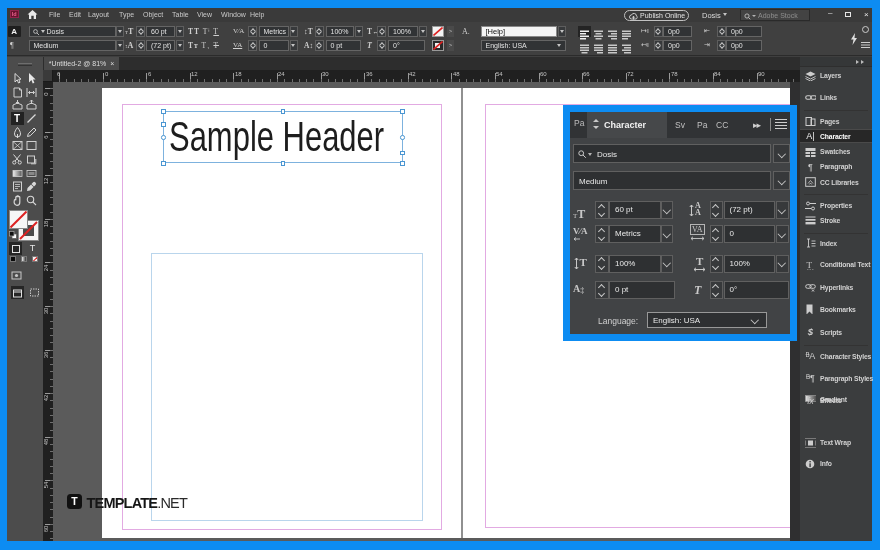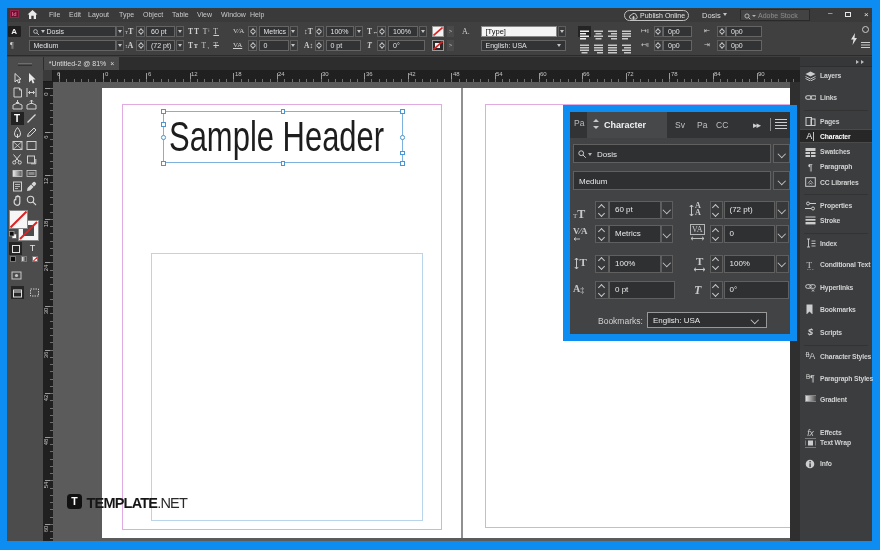--- a/index.html
+++ b/index.html
@@ -187,21 +187,21 @@
   <div class="abs r1" style="left:440px;width:7px;background:#4a4a4a;color:#bbb;font-size:6px;text-align:center;line-height:11px;">˃</div>
   <div class="abs r2" style="left:425px;width:12px;background:#2a2a2a;border:1px solid #999;box-sizing:border-box;">
       <div style="position:absolute;left:2px;top:2px;width:5px;height:4.5px;background:#f0f0f0;"></div>
       <svg width="10" height="9" style="position:absolute;left:0;top:0;">
         <line x1="0.5" y1="8.5" x2="9.5" y2="0.5" stroke="#d22" stroke-width="1.6"></line>
       </svg>
     </div>
   <div class="abs r2" style="left:440px;width:7px;background:#4a4a4a;color:#bbb;font-size:6px;text-align:center;line-height:11px;">˃</div>
 
   <div class="cicon r1" style="left:455px;line-height:11px;font-size:8px;">A.</div>
-  <div class="abs r1" style="left:473.5px;width:76.5px;background:#f4f4f4;border:1px solid #888;box-sizing:border-box;color:#111;font-size:7.5px;line-height:9px;padding-left:4px;">[Type]</div>
+  <div class="abs r1" style="left:473.5px;width:76.5px;background:#f4f4f4;border:1px solid #888;box-sizing:border-box;color:#111;font-size:7.5px;line-height:9px;padding-left:4px;">[Help]</div>
   <div class="dd r1" style="left:551px;height:11px;">
       <i class="dch"></i>
     </div>
   <div class="f r2" style="left:473.5px;width:85.5px;">English: USA<i class="dch" style="left:auto;right:4px;"></i></div>
 
   <div class="abs r1" style="left:571px;width:13px;background:#242424;"><svg width="13" height="11">
         <g fill="#f0f0f0">
           <rect x="2" y="1.5" width="9" height="1.5"></rect>
           <rect x="2" y="4" width="6" height="1.5"></rect>
           <rect x="2" y="6.5" width="9" height="1.5"></rect>
@@ -607,21 +607,21 @@
         <defs>
           <linearGradient id="gr2" x1="0" y1="0" x2="1" y2="0">
             <stop offset="0" stop-color="#e8e8e8"></stop>
             <stop offset="1" stop-color="#444"></stop>
           </linearGradient>
         </defs>
         <rect x="0.5" y="1.5" width="11" height="6" fill="url(#gr2)" stroke="#999" stroke-width="0.7"></rect>
       </svg>
       <span class="dlabel">Gradient</span>
     </div>
-  <div class="drow" style="top:368px;">
+  <div class="drow" style="top:336px;">
       <span class="dicon" style="font-size:8.5px;font-style:italic;">fx</span>
       <span class="dlabel">Effects</span>
     </div>
   <div class="drow" style="top:378px;">
       <svg class="dicon" width="11" height="10">
         <rect x="3" y="2.5" width="5" height="5" fill="#cdcdcd"></rect>
         <g stroke="#8a8a8a" stroke-width="0.8">
           <line x1="0" y1="0.5" x2="11" y2="0.5"></line>
           <line x1="0" y1="9.5" x2="11" y2="9.5"></line>
           <line x1="0.5" y1="2.5" x2="0.5" y2="7.5"></line>
@@ -755,18 +755,18 @@
       <i class="td" style="bottom:2.5px;"></i>
     </div>
   <div class="pf pv" style="left:39px;top:169px;width:65.5px;">0 pt</div>
   <div class="picon" style="left:124px;top:171px;font-size:12px;font-style:italic;"><b>T</b></div>
   <div class="pspin" style="left:140px;top:169px;width:12.5px;">
       <i class="tu" style="top:2.5px;"></i>
       <i class="td" style="bottom:2.5px;"></i>
     </div>
   <div class="pf pv" style="left:153.5px;top:169px;width:65.5px;">0°</div>
 
-  <div class="abs" style="left:28px;top:203.5px;font-size:8.5px;color:#d0d0d0;">Bookmarks:</div>
+  <div class="abs" style="left:28px;top:203.5px;font-size:8.5px;color:#d0d0d0;">Language:</div>
   <div class="pf" style="left:77px;top:199.5px;width:119.5px;height:16.5px;border-color:#989898;">
       <div class="abs" style="left:5px;top:3.5px;">English: USA</div>
       <i class="chev" style="right:8px;top:4px;"></i>
     </div>
 </div>
 
 </body></html>

